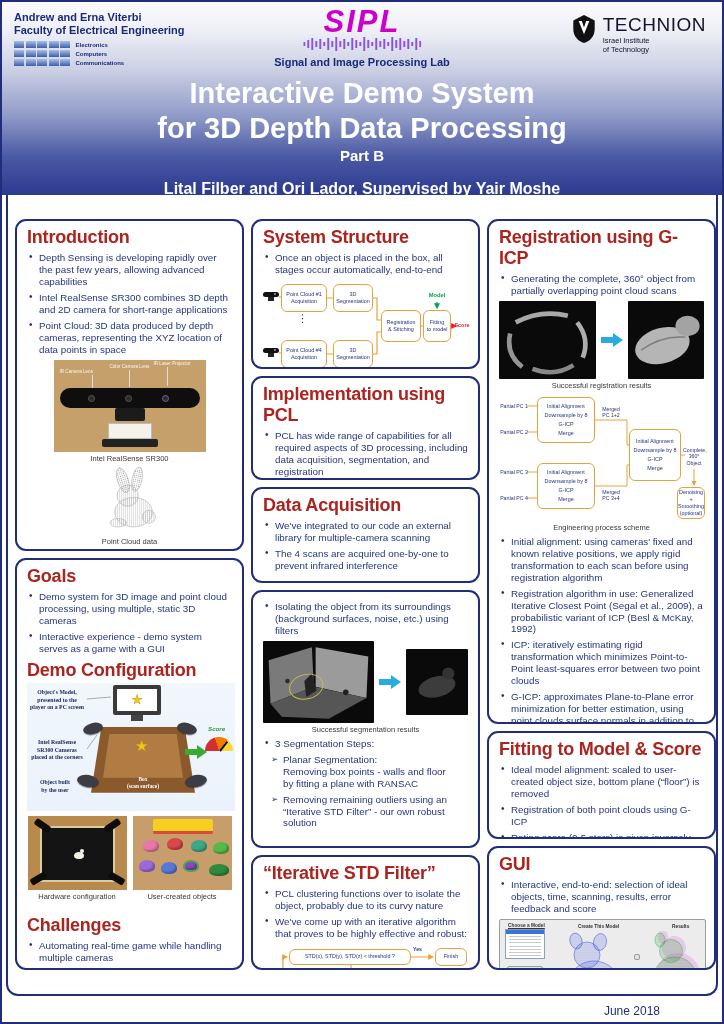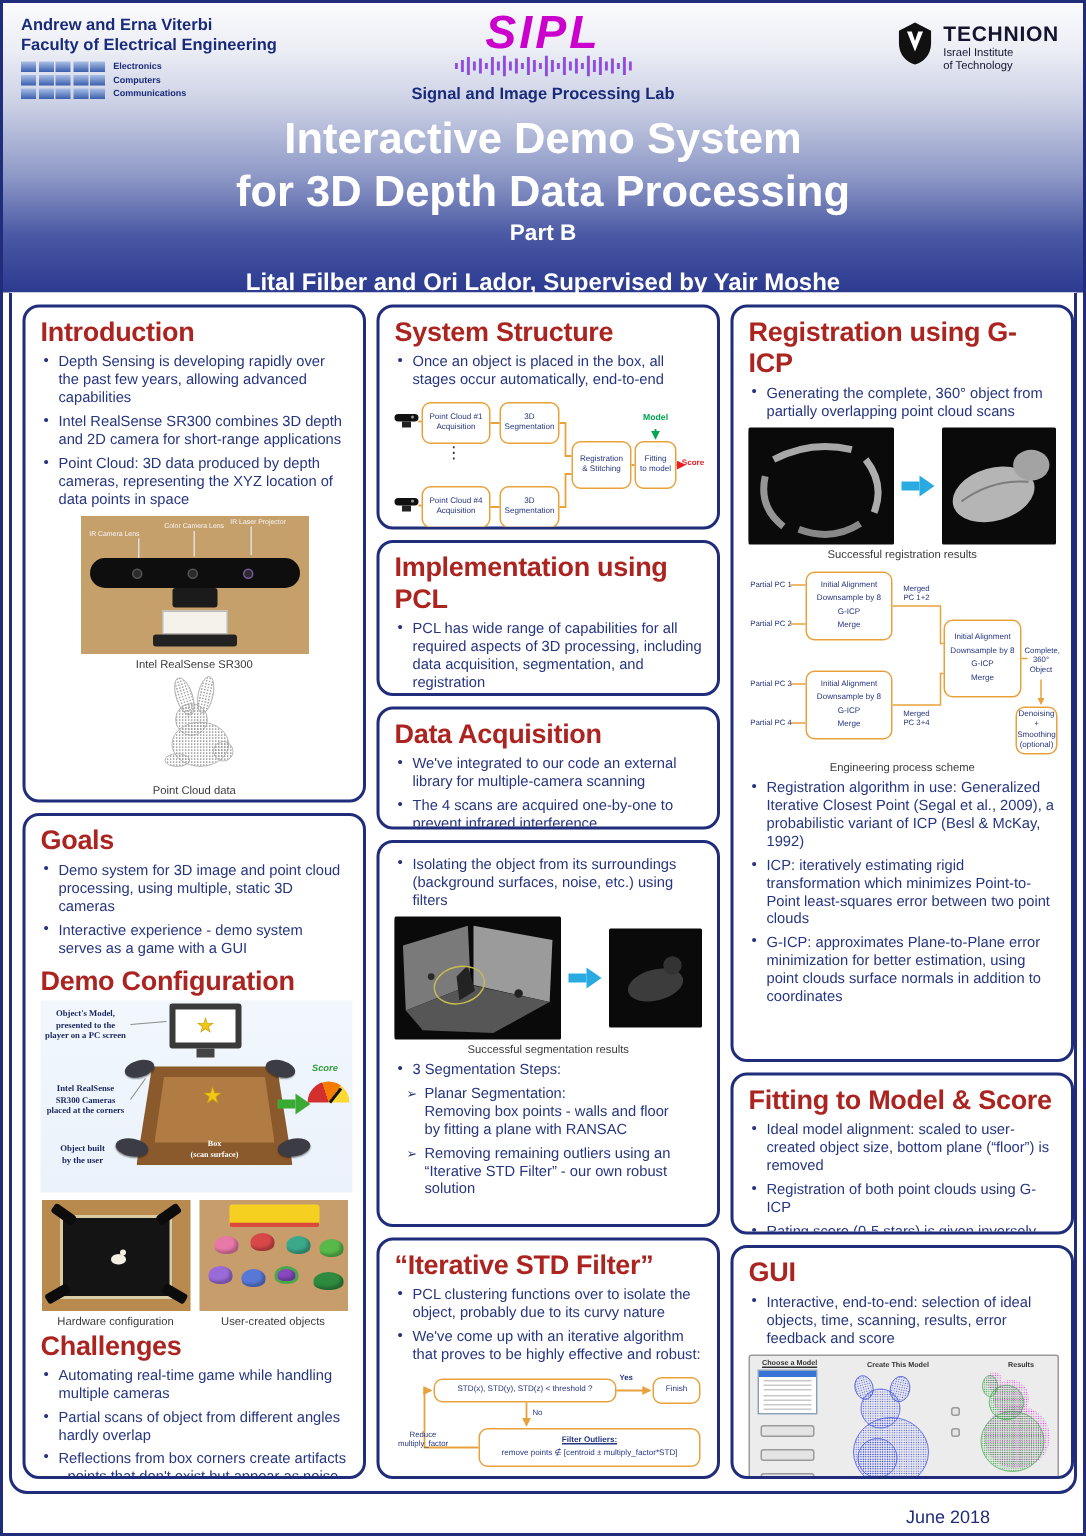--- a/index.html
+++ b/index.html
@@ -11,31 +11,31 @@
     background:linear-gradient(180deg,#fbfbfd 0%,#eceef5 16%,#c9cee3 36%,#8d98c6 60%,#4a59a4 80%,#2b3a8f 100%); }
   .fac { position:absolute; left:12px; top:9px; }
   .facname { font-size:11px; font-weight:bold; color:#1a2a7a; line-height:1.2; }
   .deptrow { display:flex; align-items:center; margin-top:2px; }
   .sq { width:10px; height:7px; margin-right:1.5px; background:linear-gradient(180deg,#aabfe4 0%,#3a5fae 100%); }
   .deptlbl { font-size:6px; font-weight:bold; color:#1a2a7a; margin-left:4px; }
   .siplblk { position:absolute; left:50%; transform:translateX(-50%); top:4px; text-align:center; }
   .sipltxt { font-size:31px; font-weight:bold; font-style:italic; color:#cc00cc; letter-spacing:2px; line-height:1; }
   .siplsub { font-size:11px; font-weight:bold; color:#1a2a7a; margin-top:1px; }
   .techblk { position:absolute; right:16px; top:12px; display:flex; gap:6px; align-items:flex-start; }
-  .techname { font-size:14px; font-weight:bold; color:#14142e; letter-spacing:.5px; }
+  .techname { font-size:19px; font-weight:normal; color:#14142e; letter-spacing:.5px; }
   .techsub { font-size:7.5px; color:#14142e; line-height:1.25; }
   .hdr-title { position:absolute; left:0; right:0; top:74px; text-align:center; color:#fff; font-weight:bold; }
   .t1 { font-size:29px; line-height:1.2; }
   .tp { font-size:15px; margin-top:1px; }
   .ta { font-size:16px; margin-top:16px; }
 
   
   .frame { position:absolute; left:4px; right:4px; top:193px; bottom:26px;
     border:2.5px solid #1F2D7B; border-radius:0 0 12px 12px; border-top:none;
-    padding:8px 7px; display:flex; gap:7px; background:#fff; }
+    padding:24px 7px; display:flex; gap:7px; background:#fff; }
   .col { display:flex; flex-direction:column; gap:7px; width:229px; }
   .panel { background:#fff; border:2.2px solid #1F2D7B; border-radius:11px; padding:5px 10px 6px; position:relative; overflow:hidden; flex:none; }
   .hd { font-size:18px; font-weight:bold; color:#AC2420; letter-spacing:-.2px; margin:1px 0 2px; }
   .blt { position:relative; font-size:9.8px; line-height:1.22; color:#26357F; margin:4px 0; padding-left:12px; white-space:pre-line; }
   .blt::before { content:"•"; position:absolute; left:2px; top:-1px; font-size:10px; }
   .sblt { position:relative; font-size:9.8px; line-height:1.22; color:#26357F; margin:4px 0 4px 8px; padding-left:12px; white-space:pre-line; }
   .sblt::before { content:"➢"; position:absolute; left:0; top:0; font-size:8.5px; }
   .cap { font-size:7.5px; color:#3a3a3a; text-align:center; margin-top:2px; }
 
   
@@ -337,21 +337,21 @@
               <i class="blob" style="left:80px;top:26px;background:#58b84a"></i>
               <i class="blob" style="left:6px;top:44px;background:#9a6ad8"></i>
               <i class="blob" style="left:28px;top:46px;background:#5878d8"></i>
               <i class="blob" style="left:50px;top:44px;background:#8848c0;border:2px solid #4aa84a"></i>
               <i class="blob" style="left:76px;top:48px;background:#2e8a3e;width:20px"></i>
             </div>
             <div class="cap">User-created objects</div>
           </div>
         </div>
 
-        <div class="hd" style="margin-top:2px">Challenges</div>
+        <div class="hd" style="margin-top:14px">Challenges</div>
         <div class="blt">Automating real-time game while handling multiple cameras</div>
         <div class="blt">Partial scans of object from different angles hardly overlap</div>
         <div class="blt">Reflections from box corners create artifacts - points that don't exist but appear as noise</div>
 
       </div>
     </section>
 
     <section class="col">
 
       <div class="panel" style="height:150px">
@@ -393,21 +393,21 @@
           <div class="flbl" style="left:158px;top:12px;width:32px;color:#00A651;font-weight:bold;font-size:5.8px">Model</div>
           <div class="flbl" style="left:191px;top:42px;width:16px;color:#ED1C24;font-weight:bold;font-size:5.4px">Score</div>
         </div>
       </div>
 
       <div class="panel" style="height:104px">
         <div class="hd">Implementation using PCL</div>
         <div class="blt">PCL has wide range of capabilities for all required aspects of 3D processing, including data acquisition, segmentation, and registration</div>
       </div>
 
-      <div class="panel" style="height:82px">
+      <div class="panel" style="height:96px">
         <div class="hd">Data Acquisition</div>
         <div class="blt">We've integrated to our code an external library for multiple-camera scanning</div>
         <div class="blt">The 4 scans are acquired one-by-one to prevent infrared interference</div>
       </div>
 
       <div class="panel" style="height:258px">
         <div class="blt">Isolating the object from its surroundings (background surfaces, noise, etc.) using filters</div>
         <div class="imgrow">
           <svg class="img-black" width="118" height="82" viewBox="0 0 118 82">
             <rect width="118" height="82" fill="#0a0a0a"></rect>
@@ -522,20 +522,21 @@
 Merge</div>
           <div class="flbl" style="left:184px;top:54px;width:22px">Complete,
 360° Object</div>
           <div class="fnode" style="left:178px;top:94px;width:28px;height:32px">Denoising
 +
 Smoothing
 (optional)</div>
         </div>
         <div class="cap">Engineering process scheme</div>
 
+        <div class="blt">Initial alignment: using cameras' fixed and known relative positions, we apply rigid transformation to each scan before using registration algorithm</div>
         <div class="blt">Registration algorithm in use: Generalized Iterative Closest Point (Segal et al., 2009), a probabilistic variant of ICP (Besl &amp; McKay, 1992)</div>
         <div class="blt">ICP: iteratively estimating rigid transformation which minimizes Point-to-Point least-squares error between two point clouds</div>
         <div class="blt">G-ICP: approximates Plane-to-Plane error minimization for better estimation, using point clouds surface normals in addition to coordinates</div>
 
       </div>
 
       <div class="panel" style="height:108px">
         <div class="hd">Fitting to Model &amp; Score</div>
         <div class="blt">Ideal model alignment: scaled to user-created object size, bottom plane (“floor”) is removed</div>
         <div class="blt">Registration of both point clouds using G-ICP</div>

